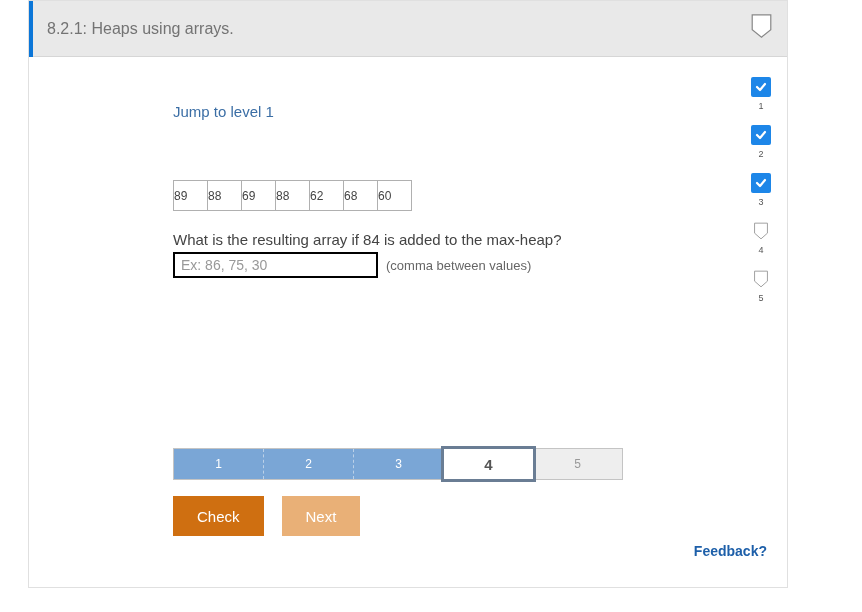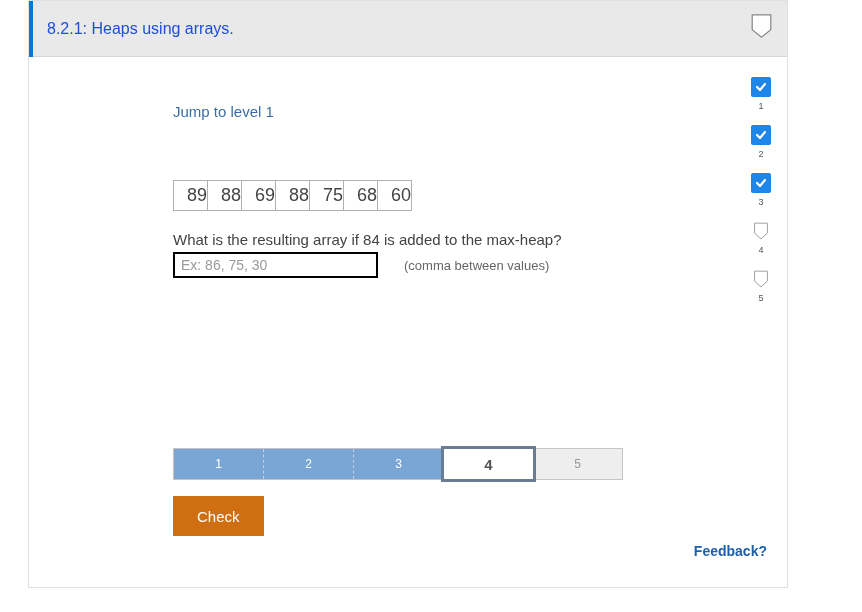--- a/index.html
+++ b/index.html
@@ -38,21 +38,21 @@
     padding: 0 12px 0 10px;
     line-height: 1.3;
     border-right: 1px solid #bfbfbf;
     height: 38px;
     display: flex;
     flex-direction: column;
     justify-content: center;
   }
   .title {
     font-size: 16px;
-    color: #1d4ed8;
+    color: #737373;
     padding-left: 14px;
   }
   .header-shield {
     position: absolute;
     right: 14px;
     top: 12px;
   }
   .shield {
     width: 23px;
     height: 26px;
@@ -110,33 +110,33 @@
     cursor: pointer;
   }
   .array-table {
     border-collapse: collapse;
     margin-bottom: 20px;
   }
   .array-table td {
     border: 1px solid #b0b0b0;
     width: 34px;
     height: 30px;
-    text-align: right;
-    font-size: 18px;
+    text-align: left;
+    font-size: 12px;
     color: #444;
   }
   .question {
     font-size: 15px;
     color: #444;
     margin-bottom: 4px;
   }
   .answer-row {
     display: flex;
     align-items: center;
-    gap: 26px;
+    gap: 8px;
   }
   .answer-input {
     width: 205px;
     height: 26px;
     border: 2px solid #000;
     font-size: 14px;
     padding: 0 6px;
     color: #888;
     font-family: inherit;
   }
@@ -263,21 +263,21 @@
     <div class="content">
       <a class="jump-link">Jump to level 1</a>
 
       <table class="array-table">
         <tbody>
             <tr>
               <td>89</td>
               <td>88</td>
               <td>69</td>
               <td>88</td>
-              <td>75</td>
+              <td>62</td>
               <td>68</td>
               <td>60</td>
             </tr>
       </tbody>
         </table>
 
       <div class="question">What is the resulting array if 84 is added to the max-heap?</div>
 
       <div class="answer-row">
         <input class="answer-input" type="text" placeholder="Ex: 86, 75, 30" style="">
@@ -287,18 +287,19 @@
       <div class="steps">
           <div class="step">1</div>
           <div class="step">2</div>
           <div class="step">3</div>
           <div class="step current">4</div>
           <div class="step future">5</div>
         </div>
 
       <div class="buttons">
         <button class="btn btn-check">Check</button>
+        <button class="btn btn-next">Next</button>
       </div>
     </div>
 
     <div class="feedback">Feedback?</div>
   </div>
 </div>
 
 </body></html>

